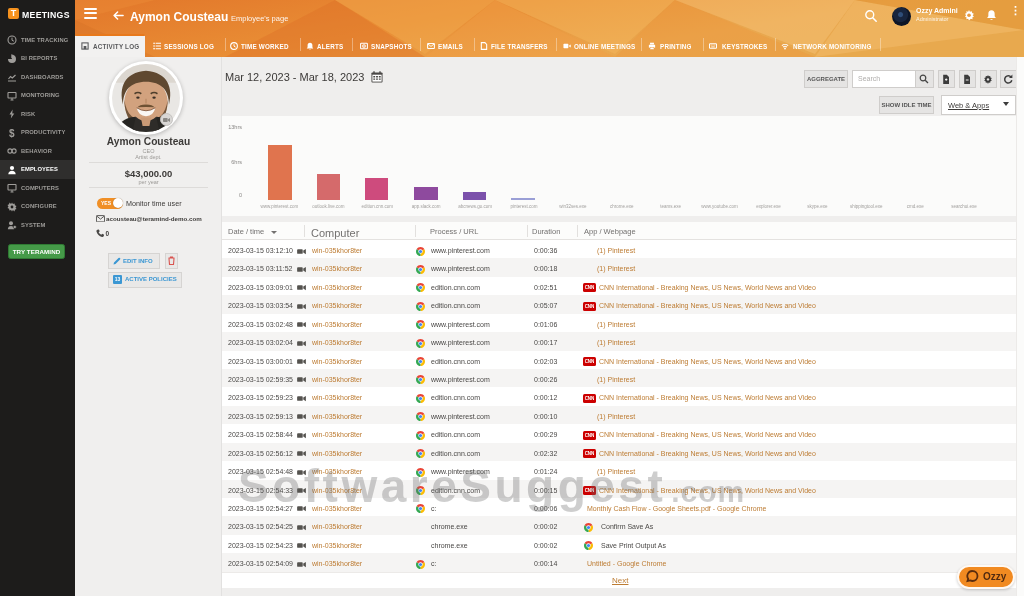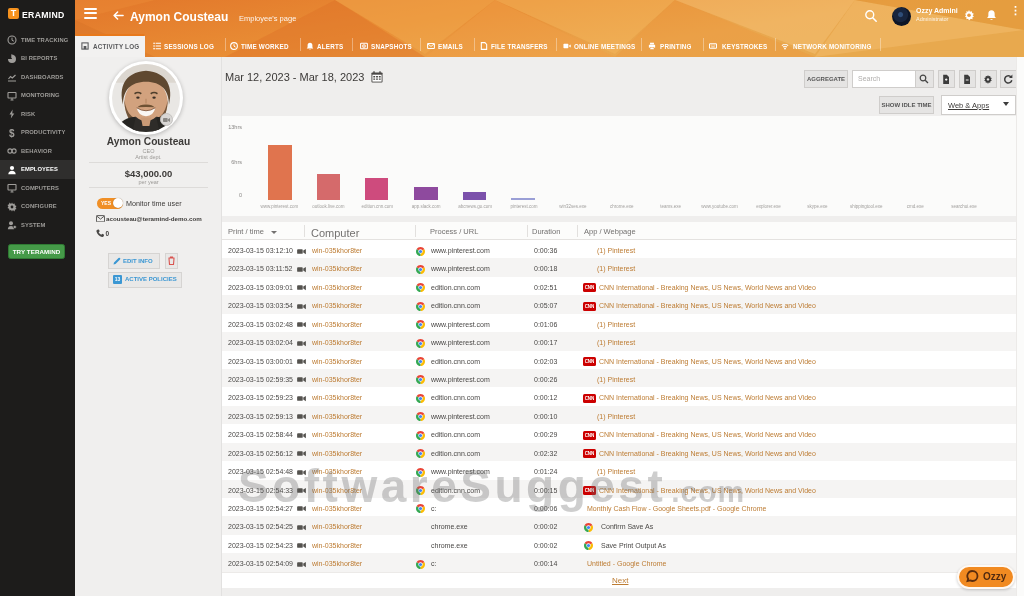--- a/index.html
+++ b/index.html
@@ -35,21 +35,21 @@
 
 <div class="abs" style="left:84px;top:8px;width:13px;height:11px;">
  <div style="height:2px;background:#fff;border-radius:1px;"></div>
  <div style="height:2px;background:#fff;border-radius:1px;margin-top:2.4px;"></div>
  <div style="height:2px;background:#fff;border-radius:1px;margin-top:2.4px;"></div>
 </div>
 <svg class="abs" style="left:112px;top:10px" width="12" height="11" viewBox="0 0 15 14">
  <path d="M14 7H2.5M7 2.5 2.5 7l4.5 4.5" stroke="#fff" stroke-width="1.9" fill="none" stroke-linecap="round" stroke-linejoin="round"></path>
 </svg>
 <div class="abs b" style="left:130px;top:10px;font-size:12px;color:#fff;">Aymon Cousteau</div>
-<div class="abs" style="left:231px;top:14px;font-size:7.5px;color:rgba(255,255,255,.92);margin-left:8px;">Employee's page</div>
+<div class="abs" style="left:231px;top:14px;font-size:7.5px;color:rgba(255,255,255,.92);">Employee's page</div>
 
 <svg class="abs" style="left:864px;top:9px" width="14" height="14" viewBox="0 0 17 17">
  <circle cx="7" cy="7" r="4.8" fill="none" stroke="#fff" stroke-width="1.7"></circle>
  <path d="M10.6 10.6 14.8 14.8" stroke="#fff" stroke-width="1.9" stroke-linecap="round"></path>
 </svg>
 <div class="abs" style="left:892px;top:6.5px;width:19px;height:19px;border-radius:50%;
  background:radial-gradient(circle at 45% 40%, #2e4d78 0 2px, #18253e 3px 7px, #0d1526 8px);"></div>
 <div class="abs b" style="left:916px;top:6.5px;font-size:7px;color:#fff;">Ozzy Admini</div>
 <div class="abs" style="left:916px;top:16px;font-size:5.5px;color:rgba(255,255,255,.85);">Administrator</div>
 <svg class="abs" style="left:963px;top:9.5px" width="12" height="12" viewBox="0 0 16 16">
@@ -126,21 +126,21 @@
 <div class="abs" style="left:420px;top:38px;width:1px;height:13px;background:rgba(255,255,255,0.35);"></div>
 <div class="abs" style="left:474px;top:38px;width:1px;height:13px;background:rgba(255,255,255,0.35);"></div>
 <div class="abs" style="left:556px;top:38px;width:1px;height:13px;background:rgba(255,255,255,0.35);"></div>
 <div class="abs" style="left:641px;top:38px;width:1px;height:13px;background:rgba(255,255,255,0.35);"></div>
 <div class="abs" style="left:703px;top:38px;width:1px;height:13px;background:rgba(255,255,255,0.35);"></div>
 <div class="abs" style="left:775px;top:38px;width:1px;height:13px;background:rgba(255,255,255,0.35);"></div>
 <div class="abs" style="left:880px;top:38px;width:1px;height:13px;background:rgba(255,255,255,0.35);"></div>
 
 <div class="abs" style="left:0;top:0;width:75px;height:596px;background:#1d1c1b;"></div>
 <div class="abs" style="left:8px;top:8px;width:11px;height:11px;background:#f6921e;border-radius:2px;text-align:center;line-height:11px;font-size:9px;color:#fff;font-weight:bold;">T</div>
-<div class="abs b" style="left:22px;top:9.5px;font-size:8.7px;letter-spacing:0.3px;color:#fff;">ERAMIND</div>
+<div class="abs b" style="left:22px;top:9.5px;font-size:8.7px;letter-spacing:0.3px;color:#fff;">MEETINGS</div>
 <svg class="abs" style="left:7px;top:35.0px" width="10" height="10" viewBox="0 0 10 10">
     <circle cx="5" cy="5" r="4" fill="none" stroke="#9f9d9a" stroke-width="1.1"></circle>
     <path d="M5 2.6v2.6l1.9 1" stroke="#9f9d9a" fill="none"></path>
   </svg>
 <div class="abs b" style="left:21px;top:36.5px;font-size:5.8px;letter-spacing:0.1px;color:#9f9d9a;">TIME TRACKING</div>
 <svg class="abs" style="left:7px;top:53.5px" width="10" height="10" viewBox="0 0 10 10">
     <path d="M5 1a4 4 0 1 1-4 4h4z" fill="#9f9d9a"></path>
     <path d="M4 0.2a4 4 0 0 1 4 4H4z" fill="#9f9d9a" opacity="0.7"></path>
   </svg>
 <div class="abs b" style="left:21px;top:55.0px;font-size:5.8px;letter-spacing:0.1px;color:#9f9d9a;">BI REPORTS</div>
@@ -321,21 +321,21 @@
 <div class="abs" style="left:640.7px;top:204px;width:60px;text-align:center;font-size:4.5px;color:#a09e9c;">teams.exe</div>
 <div class="abs" style="left:689.6px;top:204px;width:60px;text-align:center;font-size:4.5px;color:#a09e9c;">www.youtube.com</div>
 <div class="abs" style="left:738.5px;top:204px;width:60px;text-align:center;font-size:4.5px;color:#a09e9c;">explorer.exe</div>
 <div class="abs" style="left:787.4px;top:204px;width:60px;text-align:center;font-size:4.5px;color:#a09e9c;">skype.exe</div>
 <div class="abs" style="left:836.3px;top:204px;width:60px;text-align:center;font-size:4.5px;color:#a09e9c;">shippingtool.exe</div>
 <div class="abs" style="left:885.2px;top:204px;width:60px;text-align:center;font-size:4.5px;color:#a09e9c;">cmd.exe</div>
 <div class="abs" style="left:934.1px;top:204px;width:60px;text-align:center;font-size:4.5px;color:#a09e9c;">searchui.exe</div>
 <div class="abs" style="left:222px;top:222px;width:794px;height:366px;background:#fff;"></div>
 
 <div class="abs" style="left:222px;top:222px;width:794px;height:18px;background:#fcfcfb;border-bottom:1px solid #e4e2e0;box-sizing:border-box;"></div>
-<div class="abs" style="left:228px;top:227px;font-size:7.5px;color:#737170;">Print / time</div>
+<div class="abs" style="left:228px;top:227px;font-size:7.5px;color:#737170;">Date / time</div>
 <div class="abs" style="left:271px;top:231px;width:0;height:0;border-left:3px solid transparent;border-right:3px solid transparent;border-top:3.5px solid #737170;"></div>
 <div class="abs" style="left:311px;top:227px;font-size:11px;color:#737170;">Computer</div>
 <div class="abs" style="left:430px;top:227px;font-size:7.5px;color:#737170;">Process / URL</div>
 <div class="abs" style="left:532px;top:227px;font-size:7.5px;color:#737170;">Duration</div>
 <div class="abs" style="left:584px;top:227px;font-size:7.5px;color:#737170;">App / Webpage</div>
 <div class="abs" style="left:304px;top:225px;width:1px;height:12px;background:#e2e0de;"></div>
 <div class="abs" style="left:415px;top:225px;width:1px;height:12px;background:#e2e0de;"></div>
 <div class="abs" style="left:527px;top:225px;width:1px;height:12px;background:#e2e0de;"></div>
 <div class="abs" style="left:577px;top:225px;width:1px;height:12px;background:#e2e0de;"></div>
 <div class="abs" style="left:222px;top:240.0px;width:794px;height:18.42px;background:#ffffff;"></div>

